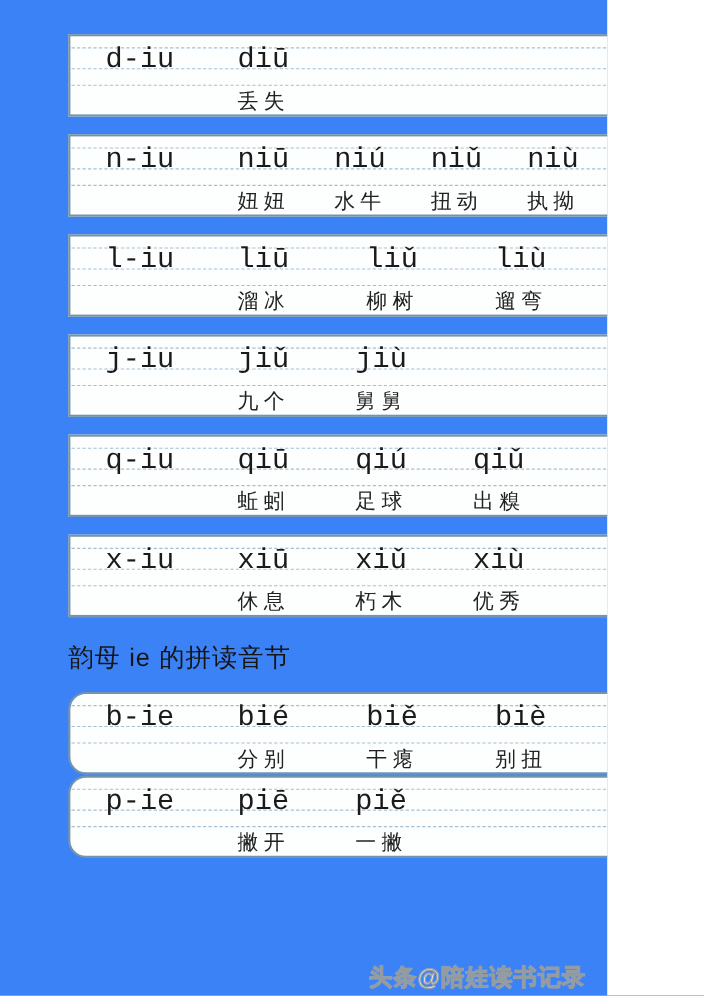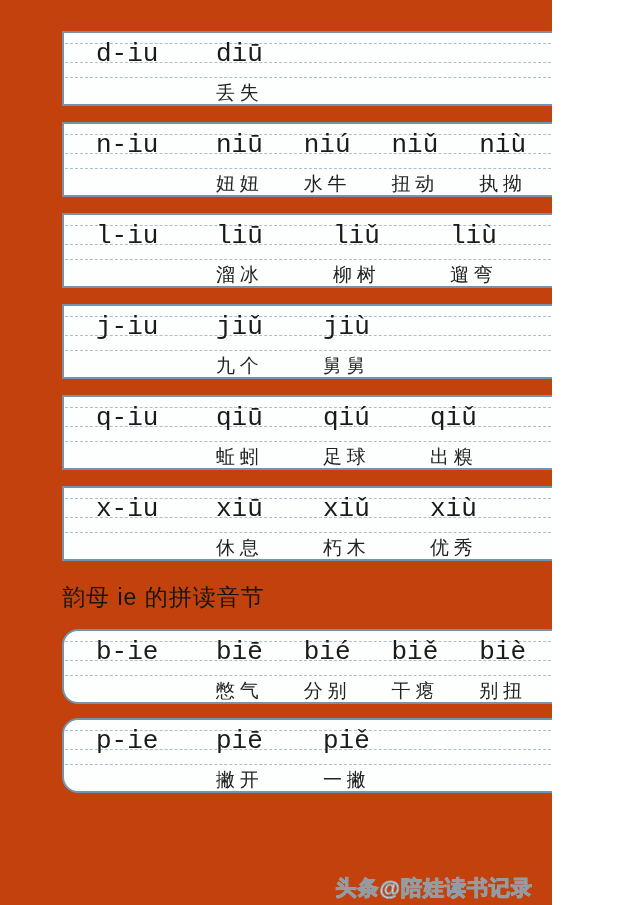--- a/index.html
+++ b/index.html
@@ -4,37 +4,37 @@
 <style>
   html, body { margin: 0; padding: 0; }
   body {
     width: 640px; height: 905px;
     background: #ffffff;
     font-family: "Liberation Sans", sans-serif;
   }
   .page {
     position: relative;
     width: 552px; height: 905px;
-    background: #c2410c;
+    background: #3b82f6;
     overflow: hidden;
   }
   .sections {
     position: absolute;
     left: 62px; top: 31px;
     width: 507px;
   }
   .grid-box {
     position: relative;
     box-sizing: border-box;
     height: 75px;
     border: 2px solid var(--box-border, #7494ad);
     background: #fdfefe;
   }
   .section-iu .grid-box { margin-bottom: 16px; }
-  .section-ie .grid-box { margin-bottom: 14px; border-radius: 16px; }
+  .section-ie .grid-box { margin-bottom: 1px; border-radius: 16px; }
   .dash {
     position: absolute; left: 1px; right: 1px; height: 0;
     border-top: 1px dashed var(--dash-line, #a6c0d2);
   }
   .dash.d1 { top: 10px; }
   .dash.d2 { top: 29px; }
   .dash.d3 { top: 44px; }
   .box-content {
     position: absolute; inset: 0;
     display: flex;
@@ -217,24 +217,20 @@
         <div class="section-title">韵母 ie 的拼读音节</div>
         <div class="grid-box">
           <div class="dash d1"></div>
           <div class="dash d2"></div>
           <div class="dash d3"></div>
           <div class="box-content spread">
             <div class="col spell-col">
               <span class="pinyin">b-ie</span>
             </div>
             <div class="col pair-col">
-              <span class="pinyin">biē</span>
-              <span class="word">憋 气</span>
-            </div>
-            <div class="col pair-col">
               <span class="pinyin">bié</span>
               <span class="word">分 别</span>
             </div>
             <div class="col pair-col">
               <span class="pinyin">biě</span>
               <span class="word">干 瘪</span>
             </div>
             <div class="col pair-col">
               <span class="pinyin">biè</span>
               <span class="word">别 扭</span>

